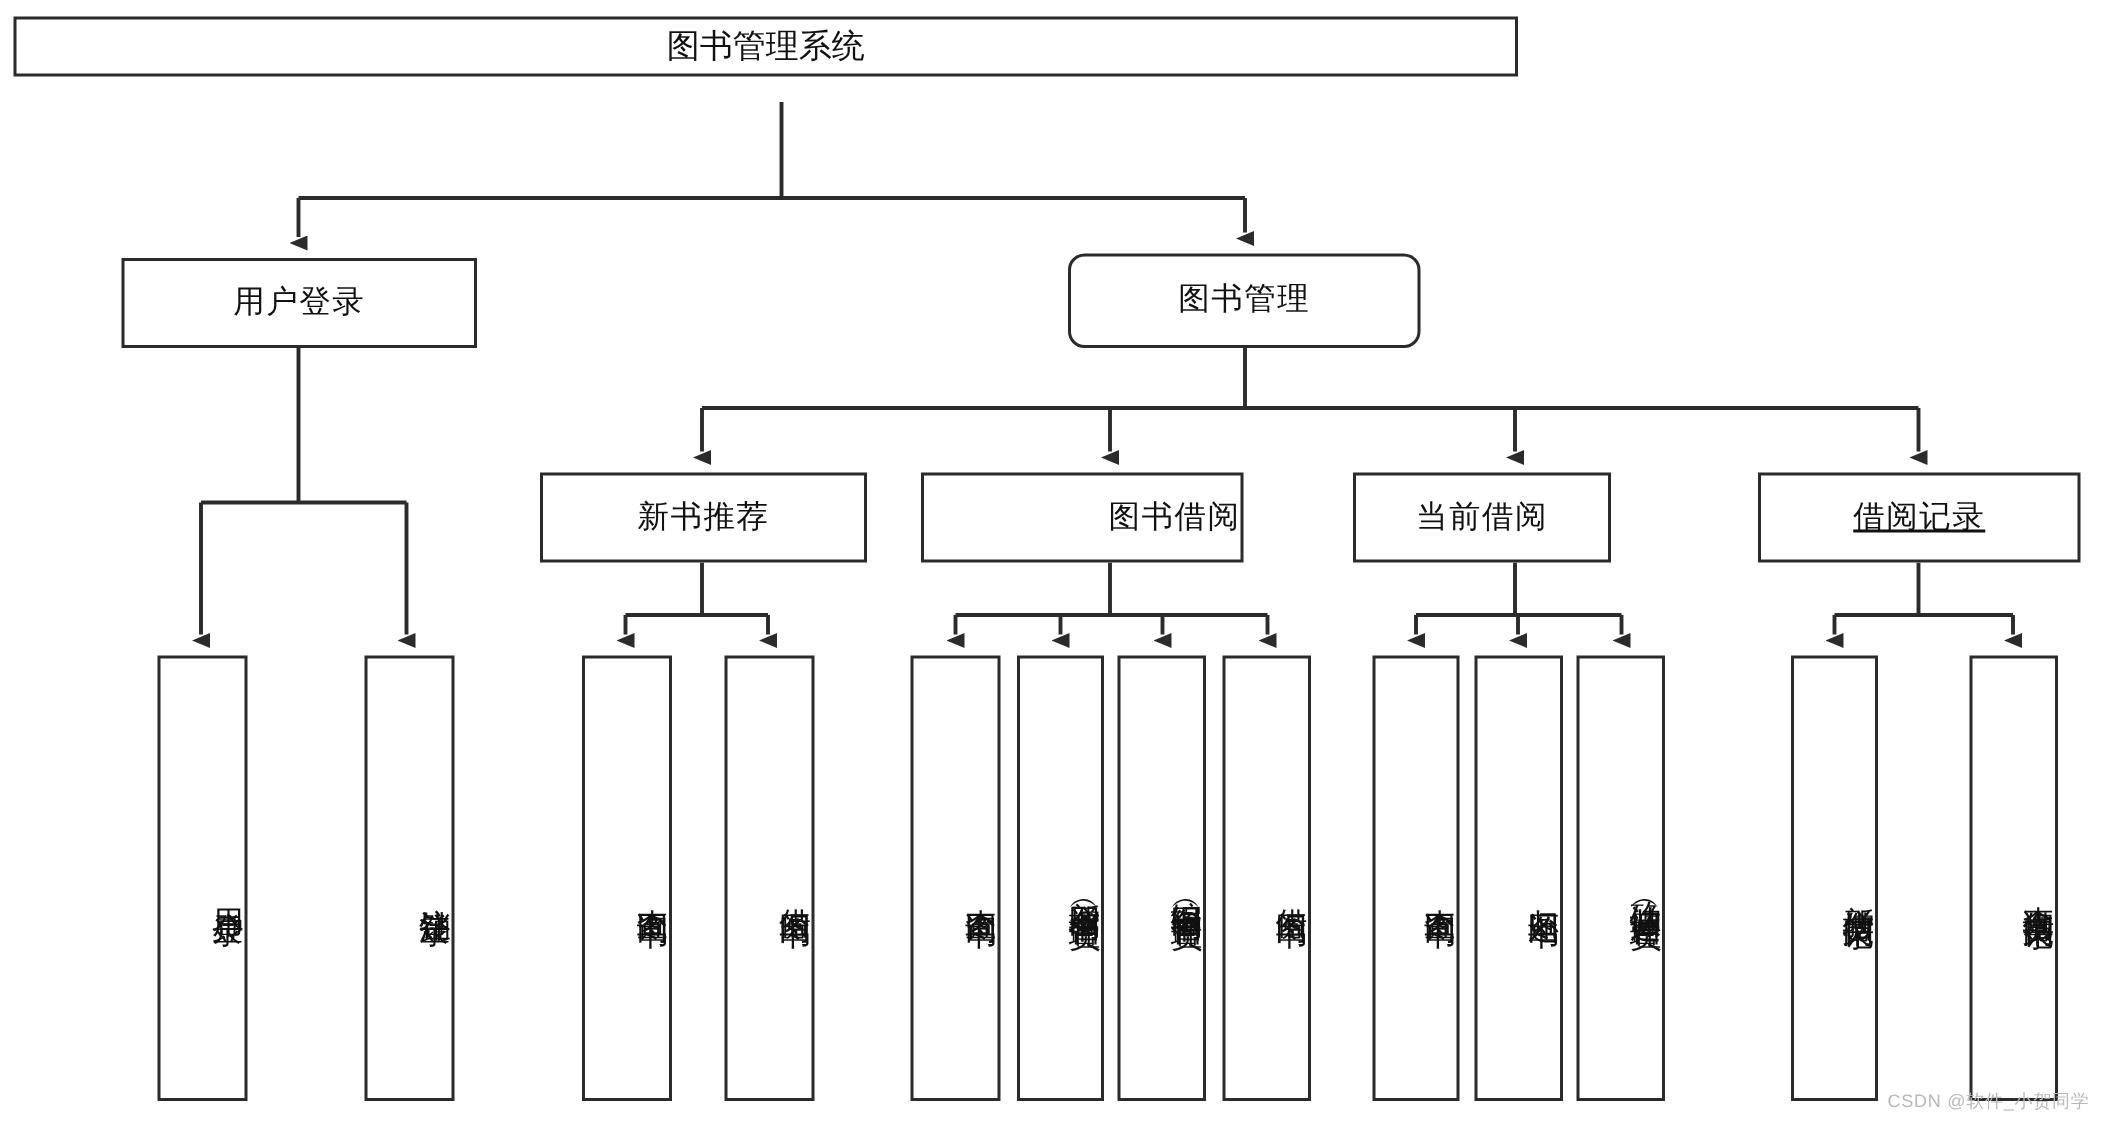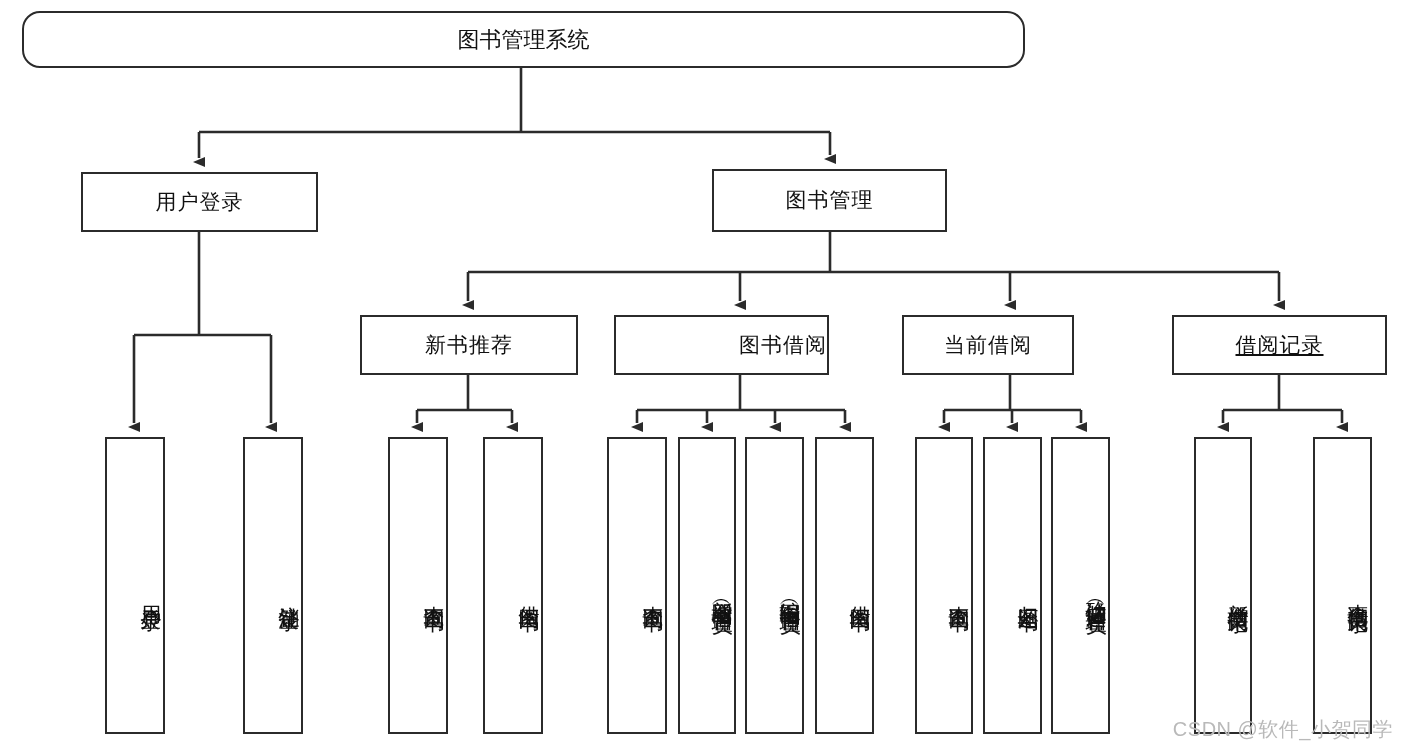--- a/index.html
+++ b/index.html
@@ -56,21 +56,21 @@
   .node.v .vtext {
     writing-mode: vertical-rl;
     text-orientation: upright;
     display: block;
     white-space: nowrap;
   }
   .watermark {
     position: absolute;
     right: 12px;
     bottom: 4px;
-    font-size: 20px;
+    font-size: 12px;
     color: #b9b9b9;
     letter-spacing: 0.5px;
     white-space: nowrap;
     margin-top: 36px;
   }
 </style>
 </head>
 <body>
 
 <div id="canvas">
@@ -118,28 +118,28 @@
       <path d="M1012,410 L1012,423" marker-end="url(#arrow)"></path>
       <path d="M1081,410 L1081,423" marker-end="url(#arrow)"></path>
 
       <path d="M1279,375 L1279,410"></path>
       <path d="M1223,410 L1342,410"></path>
       <path d="M1223,410 L1223,423" marker-end="url(#arrow)"></path>
       <path d="M1342,410 L1342,423" marker-end="url(#arrow)"></path>
     </g>
   </svg>
 
-  <div class="node root" style="left:22px; top:11px; width:1003px; height:57px;border-radius:18px;">
+  <div class="node root" style="left:9px; top:11px; width:1003px; height:40px;">
     <span>图书管理系统</span>
   </div>
 
   <div class="node h" style="left:81px; top:172px; width:237px; height:60px;">
     <span>用户登录</span>
   </div>
-  <div class="node h" style="left:712px; top:169px; width:235px; height:63px;">
+  <div class="node h" style="left:712px; top:169px; width:235px; height:63px;border-radius:11px;">
     <span>图书管理</span>
   </div>
 
   <div class="node h" style="left:360px; top:315px; width:218px; height:60px;">
     <span>新书推荐</span>
   </div>
   <div class="node h" style="left:614px; top:315px; width:215px; height:60px;justify-content:flex-end;">
     <span>图书借阅</span>
   </div>
   <div class="node h" style="left:902px; top:315px; width:172px; height:60px;">

